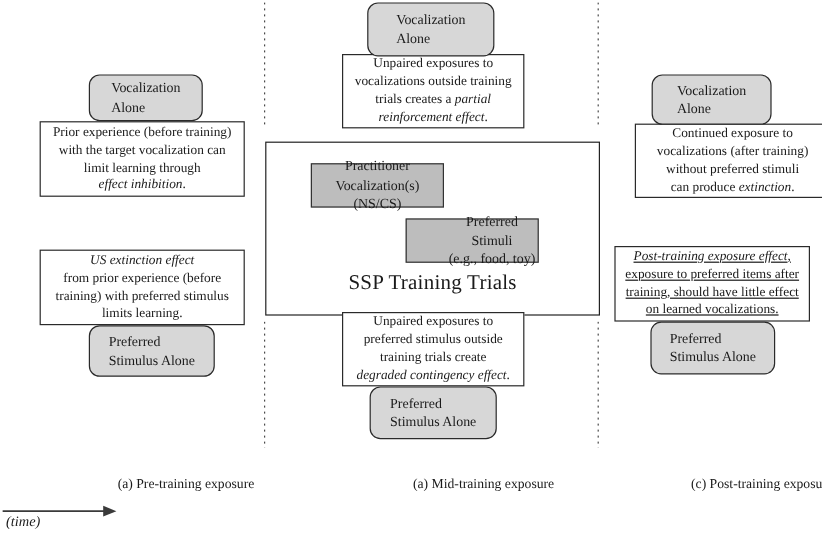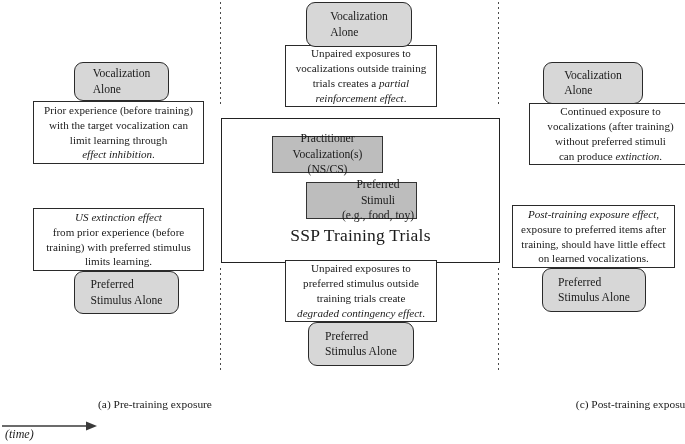--- a/index.html
+++ b/index.html
@@ -147,51 +147,52 @@
   </div>
 
   <div class="pill" style="left:306px; top:2px; width:106px; height:45px;">
     <span>Vocalization<br>Alone</span>
   </div>
   <div class="note" style="left:285px; top:45px; width:152px; height:62px;">
     <span>Unpaired exposures to<br>vocalizations outside training<br>trials creates a <i>partial<br>reinforcement effect</i>.</span>
   </div>
 
   <div id="ssp-box" style="left:221px; top:118px; width:279px; height:145px;">
-    <div class="inner-gray" style="left:37px; top:17px; width:111px; height:37px;margin-left:13px;">
+    <div class="inner-gray" style="left:37px; top:17px; width:111px; height:37px;">
       <span>Practitioner<br>Vocalization(s) (NS/CS)</span>
     </div>
-    <div class="inner-gray" style="left:84px; top:63px; width:111px; height:37px;padding-left:33px;">
+    <div class="inner-gray" style="left:116px; top:63px; width:111px; height:37px;padding-left:33px;">
       <span>Preferred Stimuli<br>(e.g., food, toy)</span>
     </div>
     <div id="ssp-title" style="top:106px;">SSP Training Trials</div>
   </div>
 
   <div class="note" style="left:285px; top:260px; width:152px; height:62px;">
     <span>Unpaired exposures to<br>preferred stimulus outside<br>training trials create<br><i>degraded contingency effect</i>.</span>
   </div>
   <div class="pill" style="left:308px; top:322px; width:106px; height:44px;">
     <span>Preferred<br>Stimulus Alone</span>
   </div>
 
   <div class="pill" style="left:543px; top:62px; width:100px; height:42px;">
     <span>Vocalization<br>Alone</span>
   </div>
   <div class="note" style="left:512px; top:103px; width:163px; height:62px;margin-left:17px;">
     <span>Continued exposure to<br>vocalizations (after training)<br>without preferred stimuli<br>can produce <i>extinction</i>.</span>
   </div>
 
-  <div class="note" style="left:512px; top:205px; width:163px; height:63px;">
+  <div class="note" style="left:512px; top:205px; width:163px; height:63px;text-decoration:underline;">
     <span><i>Post-training exposure effect</i>,<br>exposure to preferred items after<br>training, should have little effect<br>on learned vocalizations.</span>
   </div>
   <div class="pill" style="left:542px; top:268px; width:104px; height:44px;">
     <span>Preferred<br>Stimulus Alone</span>
   </div>
 
   <div class="caption" style="left:0px; top:398px; width:230px;">(a) Pre-training exposure</div>
+  <div class="caption" style="left:248px; top:398px; width:230px;">(a)  Mid-training exposure</div>
   <div class="caption" style="left:505px; top:398px; width:180px;">(c) Post-training exposure</div>
 
   <svg id="time-arrow" viewBox="0 0 96 14">
     <line x1="0" y1="7" x2="85" y2="7" stroke="#3a3a3a" stroke-width="1.4"></line>
     <polygon points="84,2.5 95,7 84,11.5" fill="#3a3a3a"></polygon>
   </svg>
   <div id="time-label">(time)</div>
 
 </div>
 

